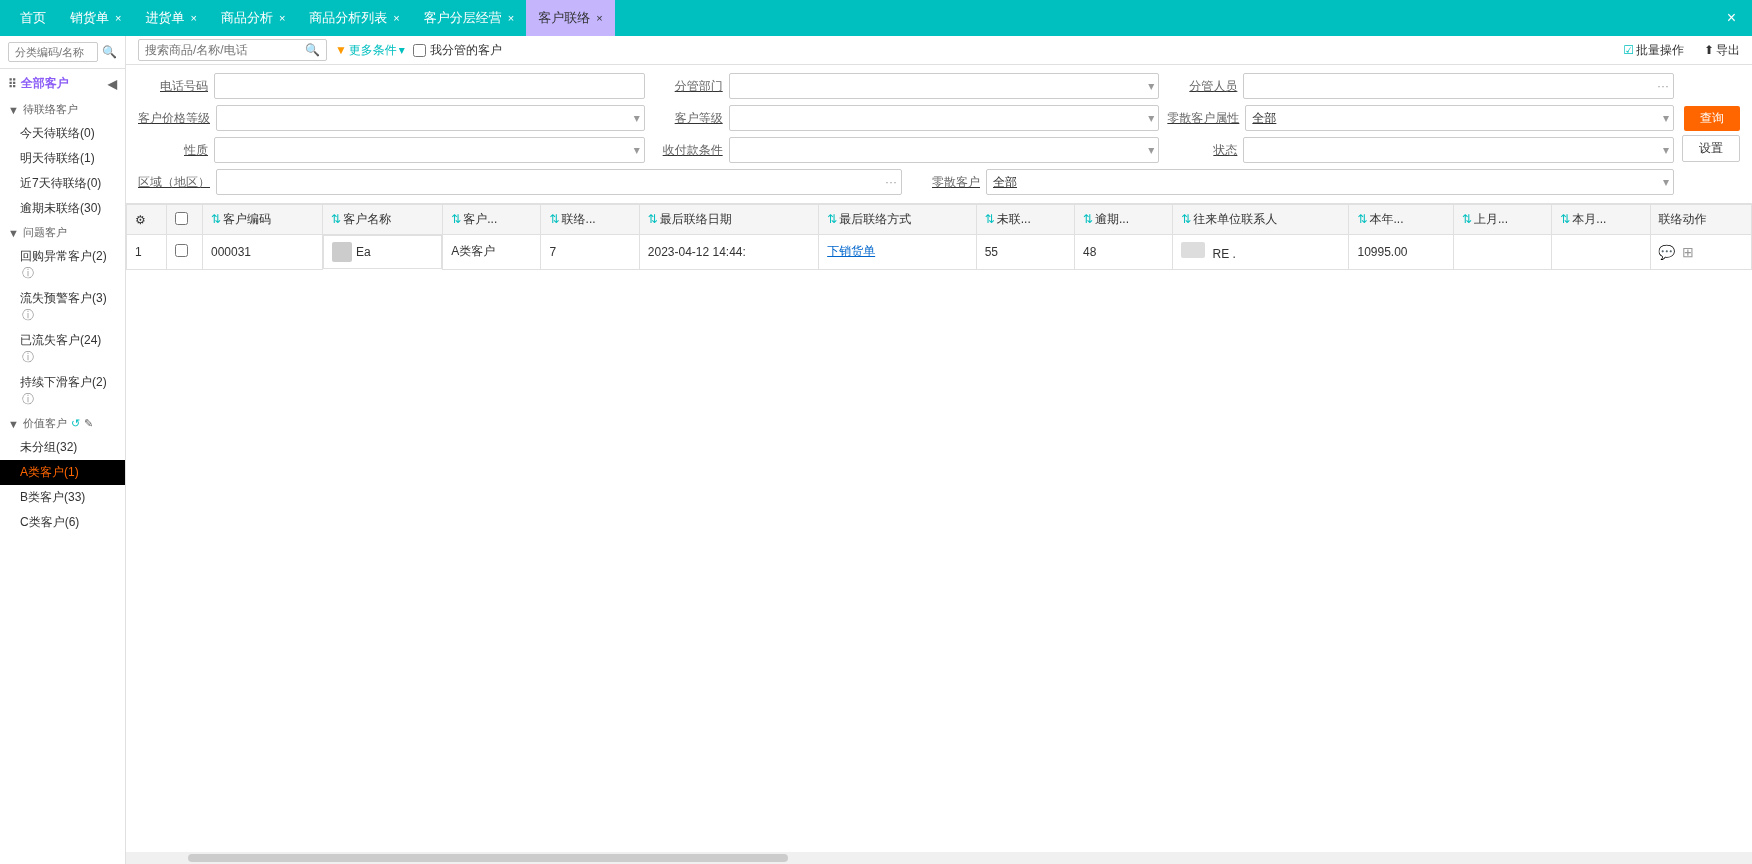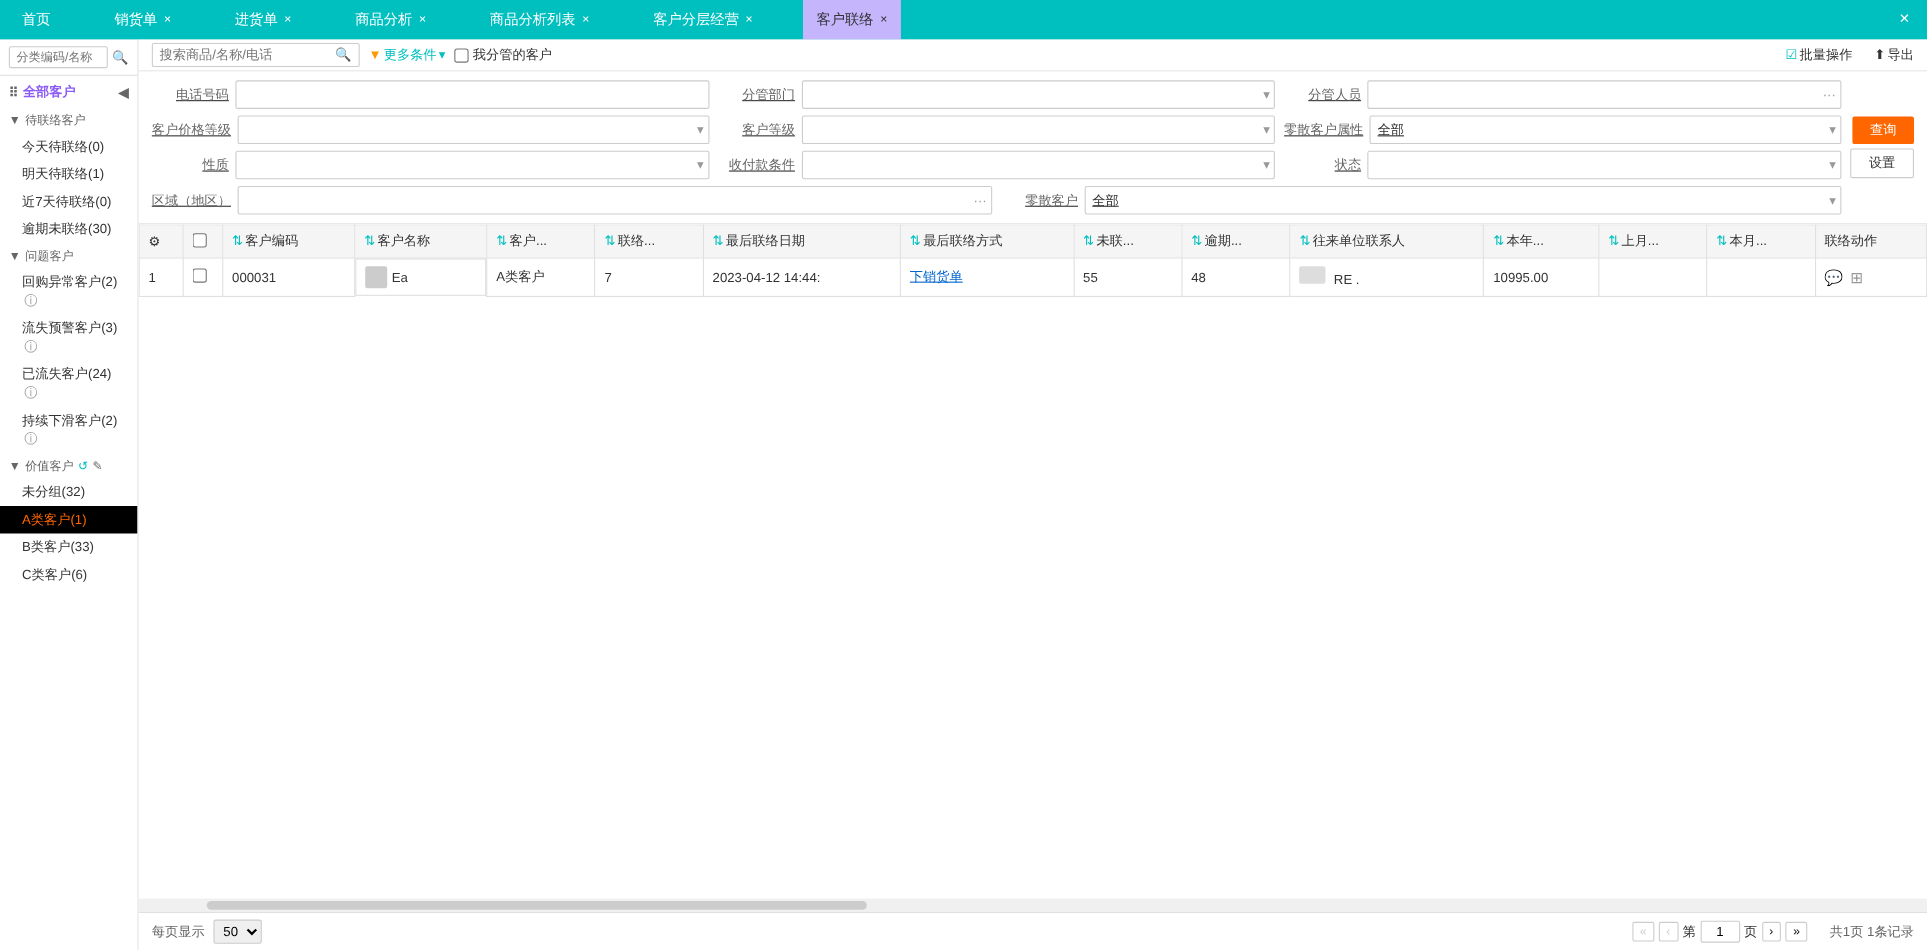--- a/index.html
+++ b/index.html
@@ -5,21 +5,20 @@
     * { box-sizing: border-box; margin: 0; padding: 0; }
     body { font-family: "Microsoft YaHei", Arial, sans-serif; font-size: 12px; background: #f0f0f0; color: #333; width: 1752px; height: 864px; overflow: hidden; }
 
     
     .top-nav {
       display: flex;
       align-items: center;
       background: #00bfbf;
       height: 36px;
       padding: 0 8px;
-      gap: 34px;
     }
     .top-nav .nav-item {
       display: flex;
       align-items: center;
       padding: 0 12px;
       height: 100%;
       color: white;
       font-size: 13px;
       cursor: pointer;
       white-space: nowrap;
@@ -622,31 +621,14 @@
             </td>
           </tr>
         </tbody>
       </table>
     </div>
 
     <div class="scrollbar-row">
       <div class="scrollbar-thumb"></div>
     </div>
 
-    <div class="bottom-bar">
-      <span class="page-size-label">每页显示</span>
-      <select class="page-size-select">
-        <option>50</option>
-      </select>
-      <div class="spacer"></div>
-      <div class="page-nav">
-        <button disabled="">«</button>
-        <button disabled="">‹</button>
-        <span>第</span>
-        <input class="page-input" type="text" value="1" style="">
-        <span>页</span>
-        <button>›</button>
-        <button>»</button>
-      </div>
-      <span class="total-info" style="margin-left:12px;">共1页 1条记录</span>
-    </div>
   </div>
 </div>
 
 </body></html>

